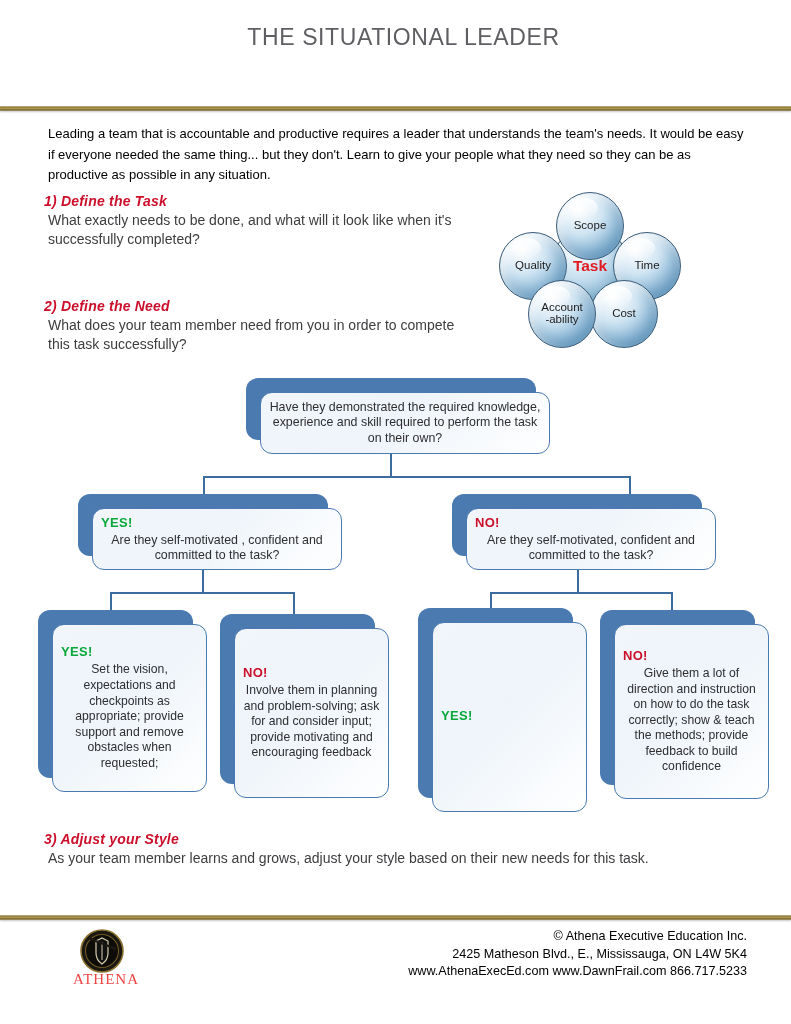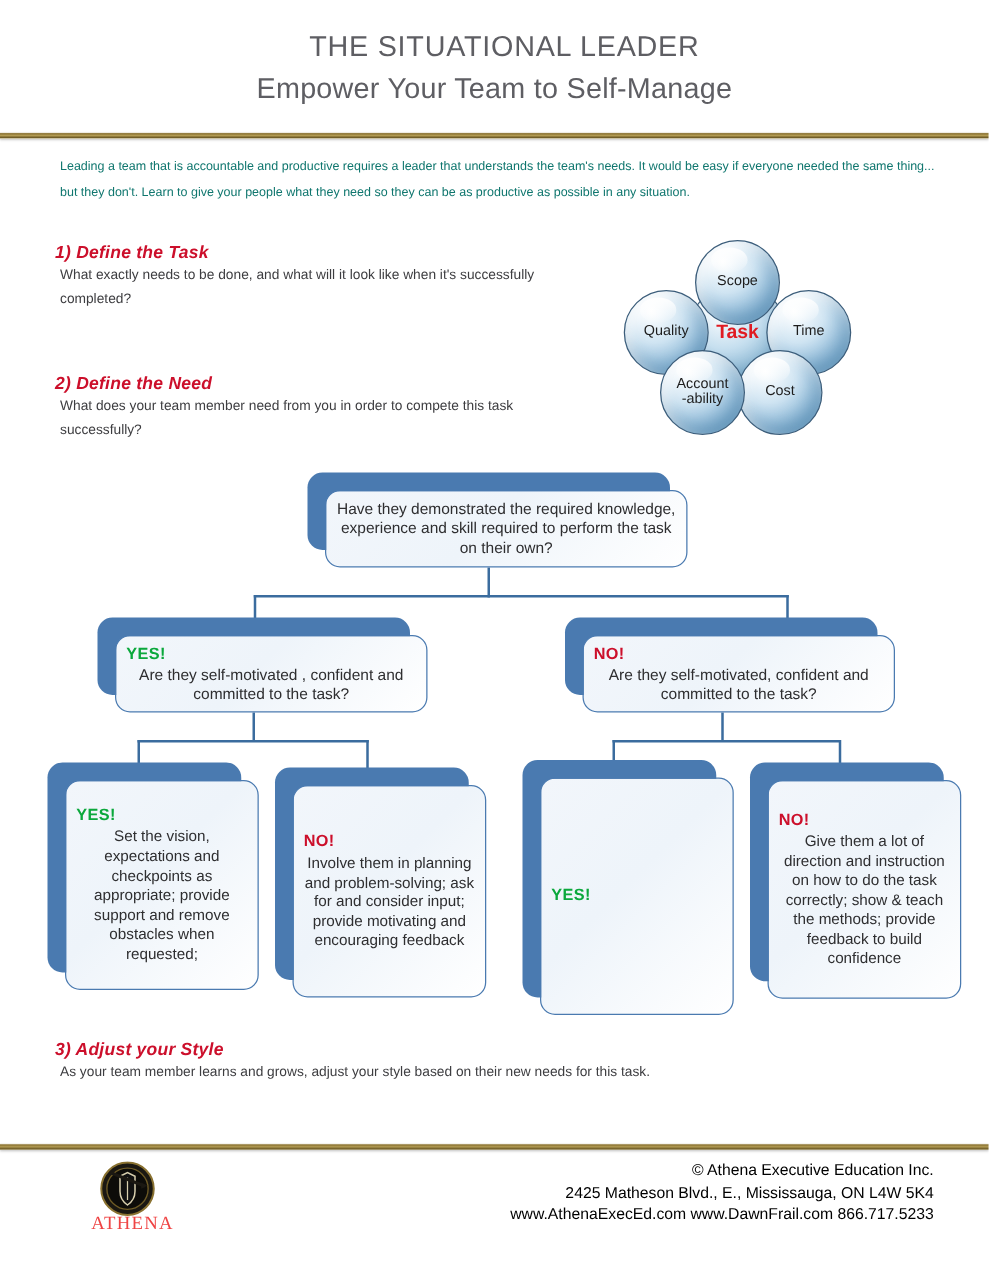--- a/index.html
+++ b/index.html
@@ -40,35 +40,35 @@
         #e8e2cf 0%, #8a7231 18%, #b19a52 48%, #6d5a25 82%, #cfc6a5 100%);
     box-shadow: 0 1px 2px rgba(0,0,0,0.22);
   }
   .gold-rule.top { top: 106px; }
   .gold-rule.bottom { top: 915px; }
 
   
   .intro {
     position: absolute;
     left: 48px; top: 124px; width: 702px;
-    font-size: 10px;
+    font-size: 13px;
     line-height: 20.5px;
-    color: #0f766e;
+    color: #000000;
   }
   .sect-head {
     position: absolute;
     font-size: 14px;
     font-weight: bold;
     font-style: italic;
     color: #cc0f2b;
     letter-spacing: 0.2px;
   }
   .sect-body {
     position: absolute;
-    font-size: 11px;
+    font-size: 14px;
     line-height: 19px;
     color: #3d3d40;
   }
   #s1h { left: 44px; top: 193px; }
   #s1b { left: 48px; top: 211px; width: 430px; }
   #s2h { left: 44px; top: 298px; }
   #s2b { left: 48px; top: 316px; width: 430px; }
   #s3h { left: 44px; top: 831px; }
   #s3b { left: 48px; top: 849px; width: 700px; }
 
@@ -201,21 +201,20 @@
     letter-spacing: 1px;
     color: #ef4444;
     font-weight: normal;
   }
 </style>
 </head>
 <body>
 
 <div class="page-header">
   <div class="title-line1">THE SITUATIONAL LEADER</div>
-  <div class="title-line2">Empower Your Team to Self-Manage</div>
 </div>
 <div class="gold-rule top"></div>
 
 <div class="intro">Leading a team that is accountable and productive requires a leader that understands the team's needs.  It would be easy if everyone needed the same thing... but they don't.  Learn to give your people what they need so they can be as productive as possible in any situation.</div>
 
 <div class="sect-head" id="s1h">1)   Define the Task</div>
 <div class="sect-body" id="s1b">What exactly needs to be done, and what will it look like when it's successfully completed?</div>
 
 <div class="sect-head" id="s2h">2)  Define the Need</div>
 <div class="sect-body" id="s2b">What does your team member need from you in order to compete this task successfully?</div>

